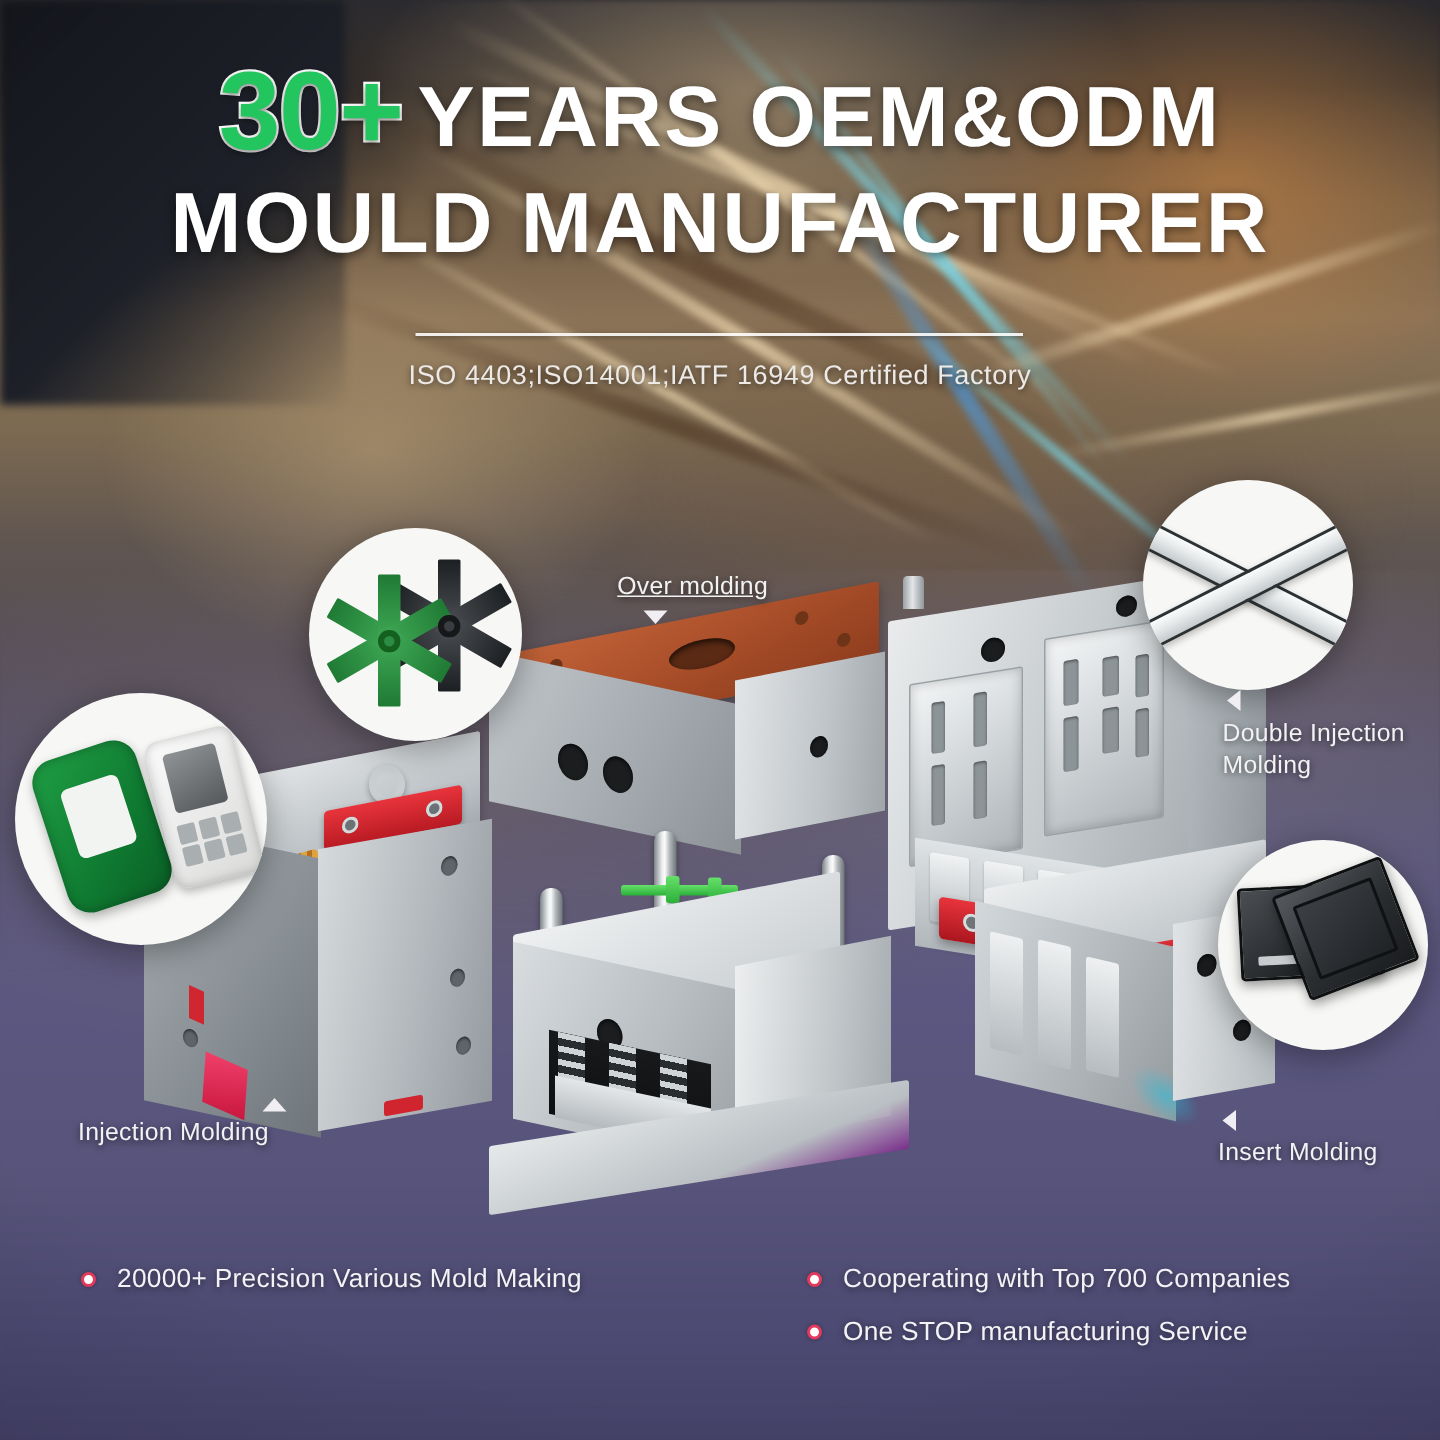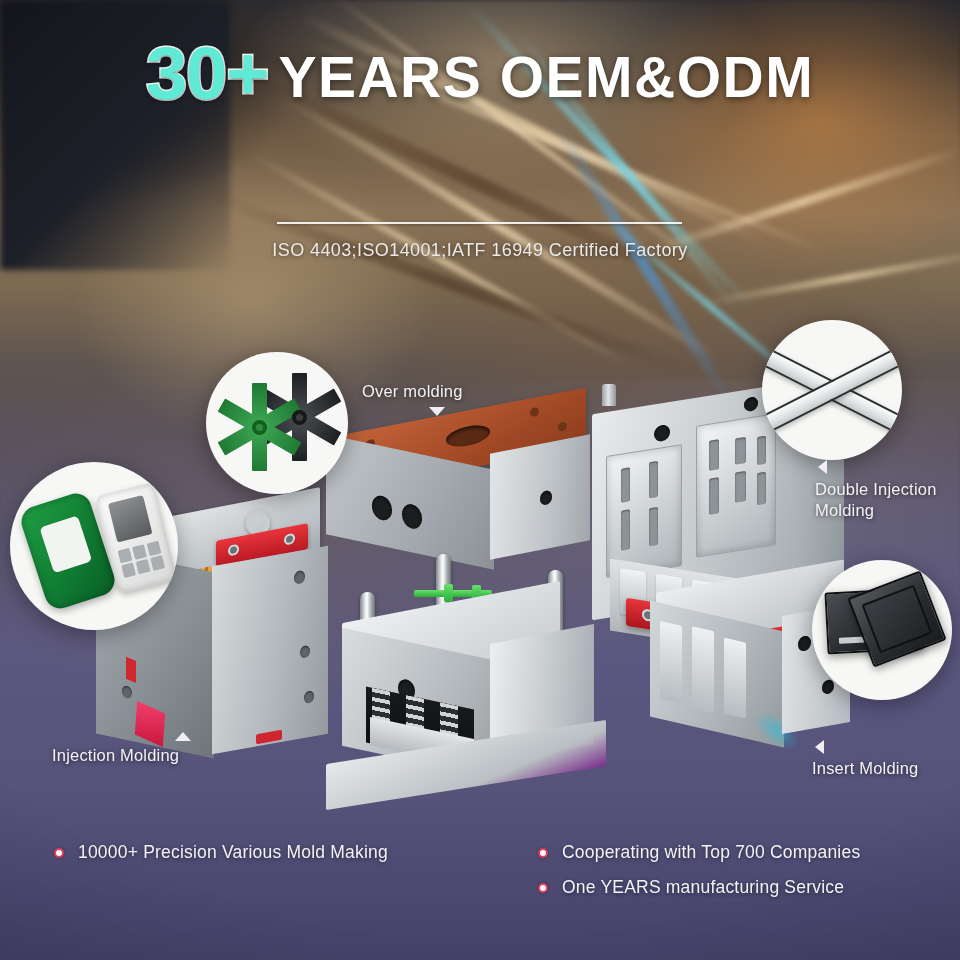--- a/index.html
+++ b/index.html
@@ -53,21 +53,21 @@
   }
   .vignette{
     position:absolute;inset:0;
     background:radial-gradient(ellipse 130% 100% at 50% 45%, rgba(0,0,0,0) 52%, rgba(0,0,0,.34) 100%);
   }
 
   
   .headline{position:absolute;left:0;top:38px;width:960px;text-align:center;}
   .hl-row{line-height:.96;white-space:nowrap;}
   .hl-30{
-    font-size:74px;font-weight:700;color:#5eead4;letter-spacing:-1px;
+    font-size:74px;font-weight:700;color:#22c55e;letter-spacing:-1px;
     -webkit-text-stroke:3px #ffffff;paint-order:stroke fill;
     text-shadow:0 2px 5px rgba(0,0,0,.45);vertical-align:-2px;
   }
   .hl-main{
     font-size:57px;font-weight:700;color:#fff;letter-spacing:1.5px;
     text-shadow:0 2px 7px rgba(0,0,0,.5);margin-left:10px;
   }
   .hl-row2{
     font-size:57px;font-weight:700;color:#fff;letter-spacing:1.5px;
     text-shadow:0 2px 7px rgba(0,0,0,.5);margin-top:12px;line-height:1;
@@ -83,21 +83,21 @@
   }
 
   
   .callout{position:absolute;color:#f2f1f3;font-size:16.5px;line-height:1.28;
     text-shadow:0 1px 5px rgba(0,0,0,.6);letter-spacing:.2px;}
   .tri{width:0;height:0;}
   .tri-down{border-left:8px solid transparent;border-right:8px solid transparent;border-top:9px solid #f0eef2;}
   .tri-up{border-left:8px solid transparent;border-right:8px solid transparent;border-bottom:9px solid #f0eef2;}
   .tri-left{border-top:7px solid transparent;border-bottom:7px solid transparent;border-right:9px solid #f0eef2;}
 
-  .co-over{left:362px;top:381px;width:150px;text-align:left;}
+  .co-over{left:362px;top:381px;width:150px;text-align:right;text-decoration:underline;}
   .co-over .tri{margin:5px auto 0;}
   .co-double{left:815px;top:460px;width:140px;}
   .co-double .tri{margin:0 0 5px 3px;}
   .co-inject{left:52px;top:745px;width:180px;}
   .co-inject .tri{position:absolute;left:123px;top:-13px;}
   .co-insert{left:812px;top:740px;width:150px;}
   .co-insert .tri{margin:0 0 4px 3px;}
 
   
   .bubble{position:absolute;border-radius:50%;background:#f7f7f5;overflow:hidden;
@@ -290,20 +290,21 @@
     <div class="ray gold" style="left:640px;top:250px;width:340px;height:9px;transform:rotate(-18deg);"></div>
     <div class="ray gold" style="left:700px;top:300px;width:300px;height:7px;transform:rotate(-10deg);"></div>
   </div>
   <div class="bg-lower"></div>
   <div class="vignette"></div>
 
   <div class="headline">
     <div class="hl-row">
       <span class="hl-30">30+</span><span class="hl-main">YEARS OEM&amp;ODM</span>
     </div>
+    <div class="hl-row2">MOULD MANUFACTURER</div>
   </div>
   <div class="divider"></div>
   <div class="subtitle">ISO 4403;ISO14001;IATF 16949 Certified Factory</div>
 
   <div class="steel mold-center">
     <div class="mc-plate">
       <div class="gate"></div>
       <div class="bolt" style="left:32px;top:10px;"></div>
       <div class="bolt" style="left:196px;top:10px;"></div>
       <div class="bolt" style="left:78px;top:36px;"></div>
@@ -481,28 +482,28 @@
 
   <div class="callout co-insert">
     <div class="tri tri-left"></div>
     <div>Insert Molding</div>
   </div>
 
   <div class="bullets">
     <div class="bcol left">
       <div class="bitem">
         <span class="dot"></span>
-        <span class="btxt">10000+ Precision Various Mold Making</span>
+        <span class="btxt">20000+ Precision Various Mold Making</span>
       </div>
     </div>
     <div class="bcol right">
       <div class="bitem">
         <span class="dot"></span>
         <span class="btxt">Cooperating with Top 700 Companies</span>
       </div>
       <div class="bitem">
         <span class="dot"></span>
-        <span class="btxt">One YEARS manufacturing Service</span>
+        <span class="btxt">One STOP manufacturing Service</span>
       </div>
     </div>
   </div>
 
 </div>
 
 </body></html>

